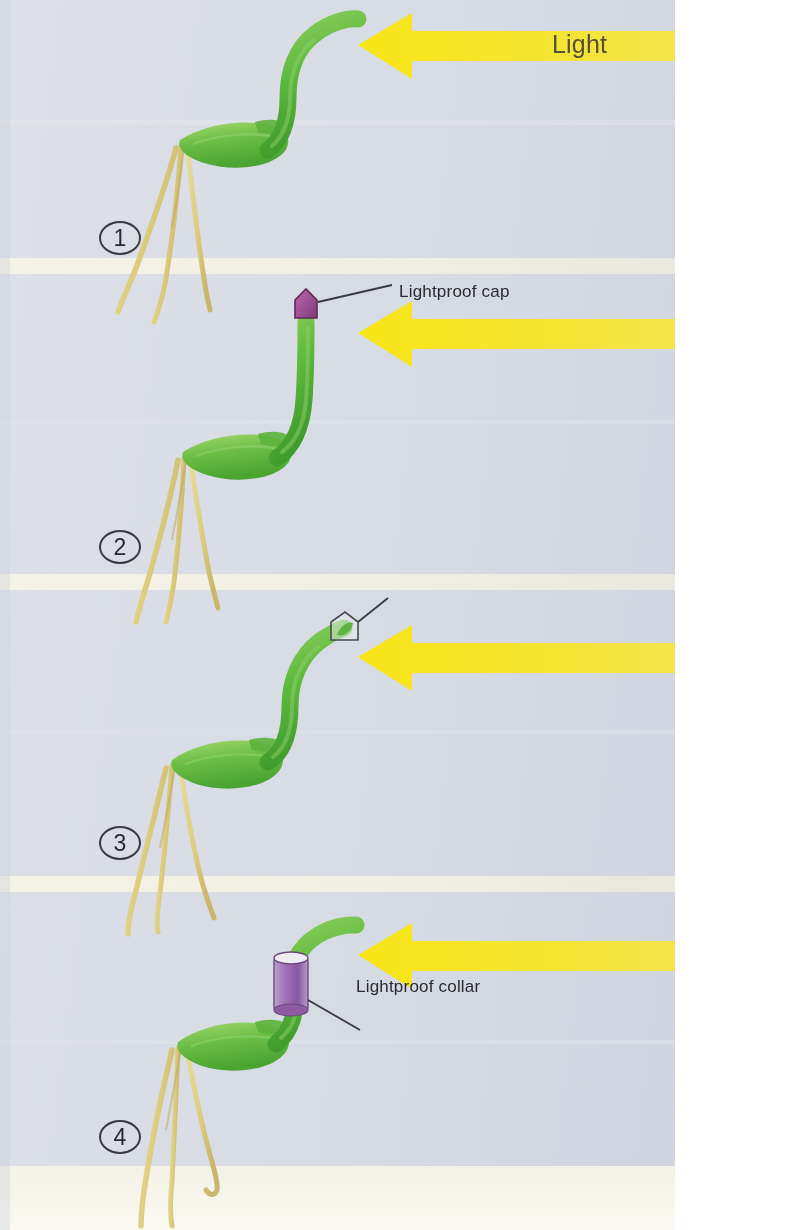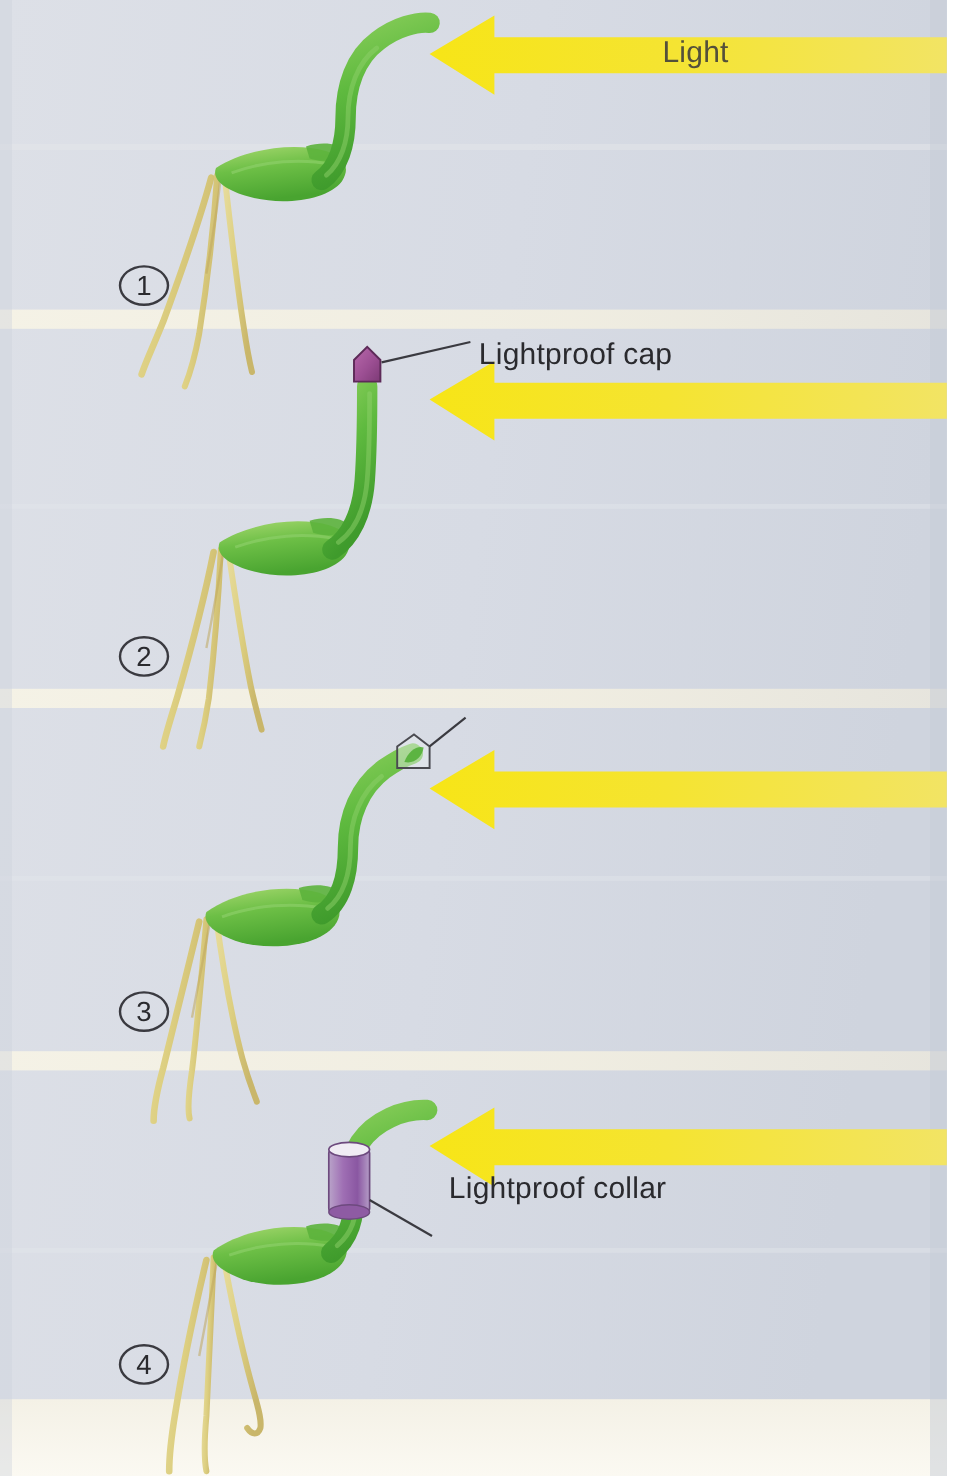--- a/index.html
+++ b/index.html
@@ -2,38 +2,38 @@
 <html><head>
 <meta charset="utf-8">
 <style>
   html, body {
     margin: 0;
     padding: 0;
     background: #ffffff;
   }
   #page {
     position: relative;
-    width: 789px;
+    width: 675px;
     height: 1230px;
     overflow: hidden;
     background: #d9dde5;
     font-family: "Liberation Sans", sans-serif;
   }
   #bg-svg, #art-svg {
     position: absolute;
     left: 0;
     top: 0;
     width: 797px;
     height: 1230px;
   }
   .label {
     position: absolute;
     color: #2a2a2e;
     font-family: "Liberation Sans", sans-serif;
-    font-size: 25px;
+    font-size: 17px;
     letter-spacing: 0.2px;
     white-space: nowrap;
     line-height: 1;
   }
   .label.light-label {
     color: #54503a;
     font-size: 25px;
   }
   .step-num {
     position: absolute;
@@ -228,21 +228,21 @@
       </g>
       <line x1="308" y1="1000" x2="360" y2="1030" stroke="#3a3a40" stroke-width="1.8"></line>
     </g>
   </svg>
 
   <div class="label light-label" style="left:552px; top:32px;">Light</div>
 
   <div class="label" style="left:399px; top:283px;">Lightproof cap</div>
 
 
-  <div class="label" style="left:374px; top:978px;">Lightproof collar</div>
+  <div class="label" style="left:356px; top:978px;">Lightproof collar</div>
 
   <div class="step-num" style="left:99px; top:221px;">1</div>
 
   <div class="step-num" style="left:99px; top:530px;">2</div>
 
   <div class="step-num" style="left:99px; top:826px;">3</div>
 
   <div class="step-num" style="left:99px; top:1120px;">4</div>
 
 </div>

